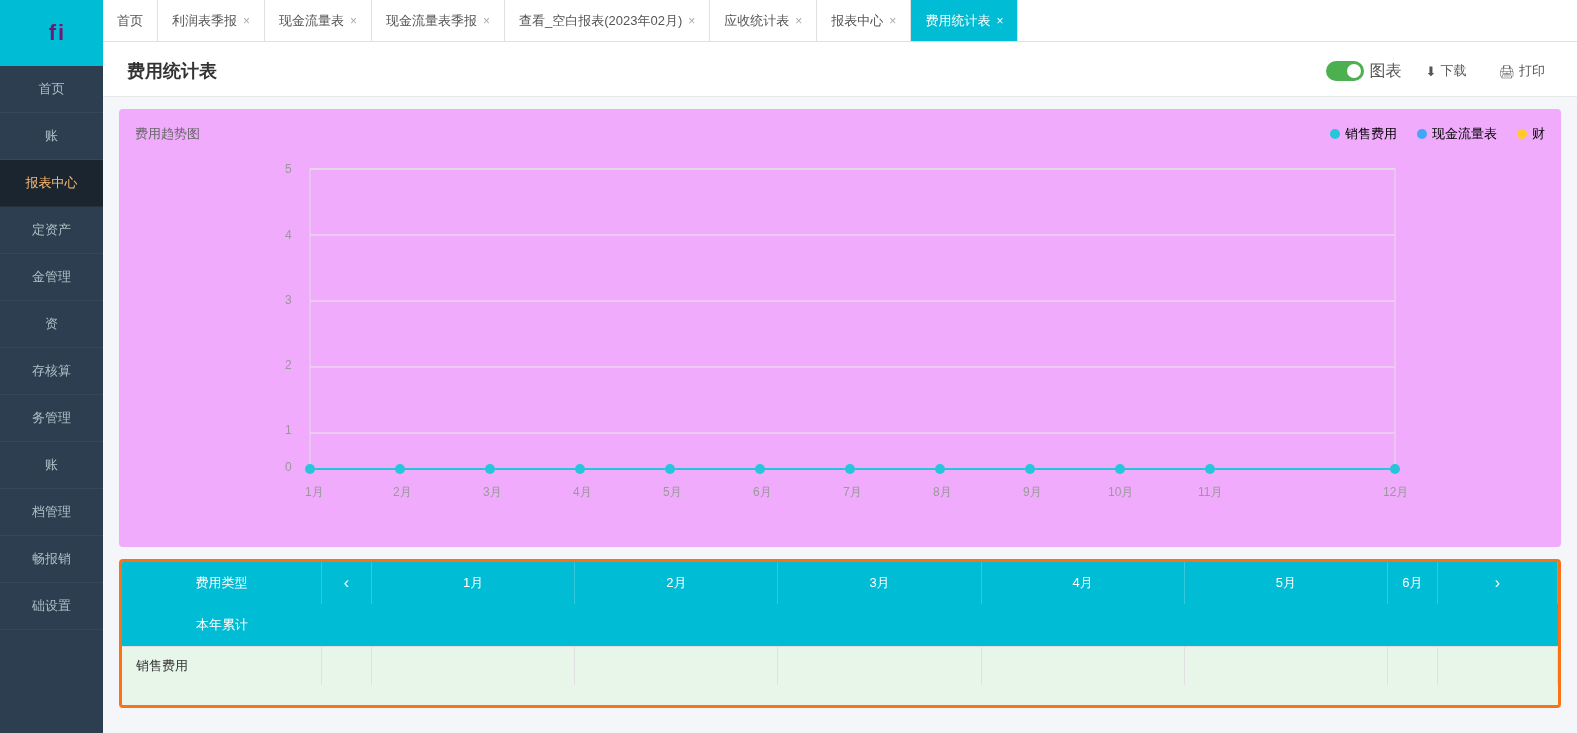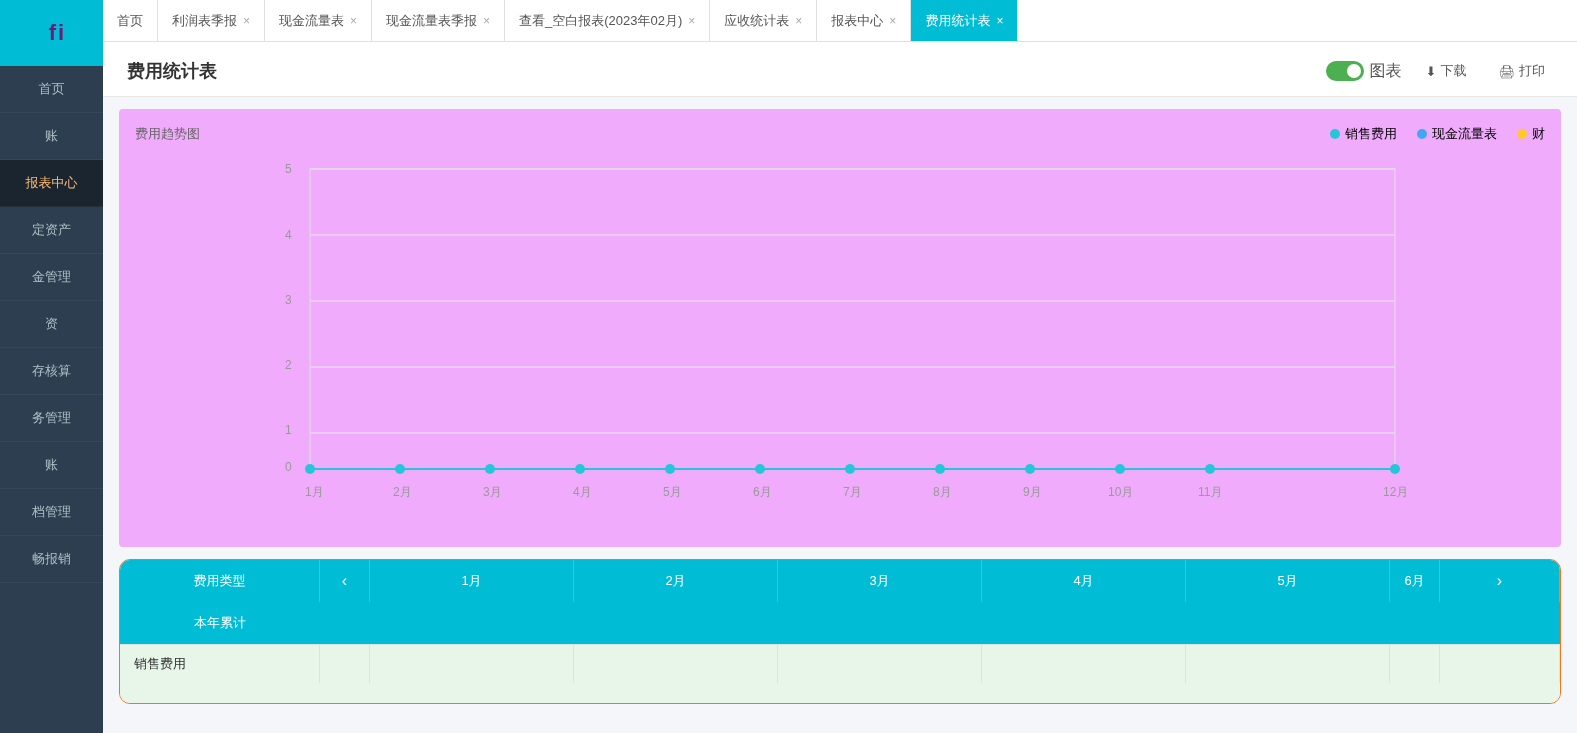--- a/index.html
+++ b/index.html
@@ -177,23 +177,23 @@
     .chart-container {
       width: 100%;
       height: 380px;
       position: relative;
       clear: both;
     }
 
     
     .table-section {
       margin: 0 16px 12px;
-      border-radius: 11px;
+      border-radius: 4px;
       overflow: hidden;
-      border: 1px solid #f97316;
+      border: 3px solid #f97316;
     }
     .table-header {
       background: #00bcd4;
       display: grid;
       grid-template-columns: 200px 50px 1fr 1fr 1fr 1fr 1fr 50px 120px;
       color: white;
       font-size: 13px;
     }
     .th {
       padding: 12px 10px;
@@ -229,20 +229,21 @@
   <div class="sidebar-item">账</div>
   <div class="sidebar-item active">报表中心</div>
   <div class="sidebar-item">定资产</div>
   <div class="sidebar-item">金管理</div>
   <div class="sidebar-item">资</div>
   <div class="sidebar-item">存核算</div>
   <div class="sidebar-item">务管理</div>
   <div class="sidebar-item">账</div>
   <div class="sidebar-item">档管理</div>
   <div class="sidebar-item">畅报销</div>
+  <div class="sidebar-item">础设置</div>
 </div>
 
 <div class="main">
 
   <div class="tab-bar">
     <div class="tab-item">
       <span>首页</span>
     </div>
     <div class="tab-item">
       <span>利润表季报</span>

